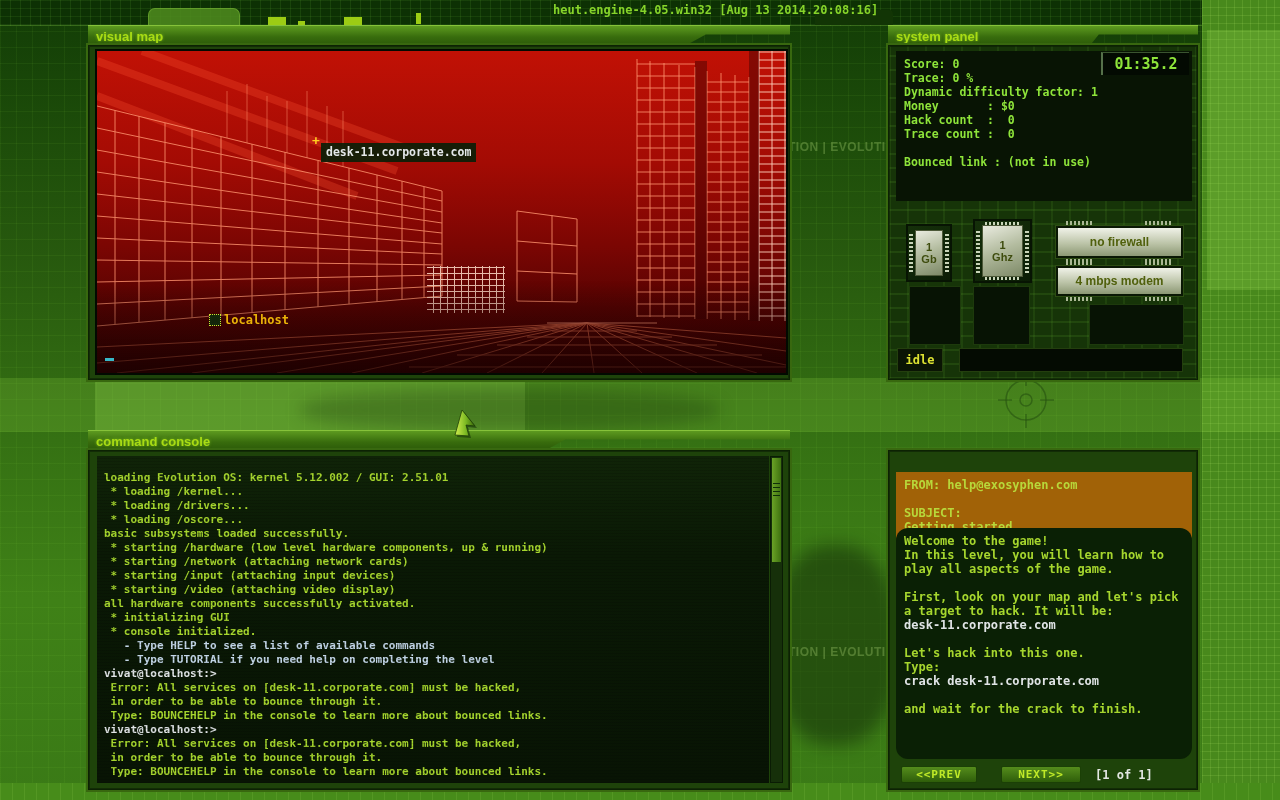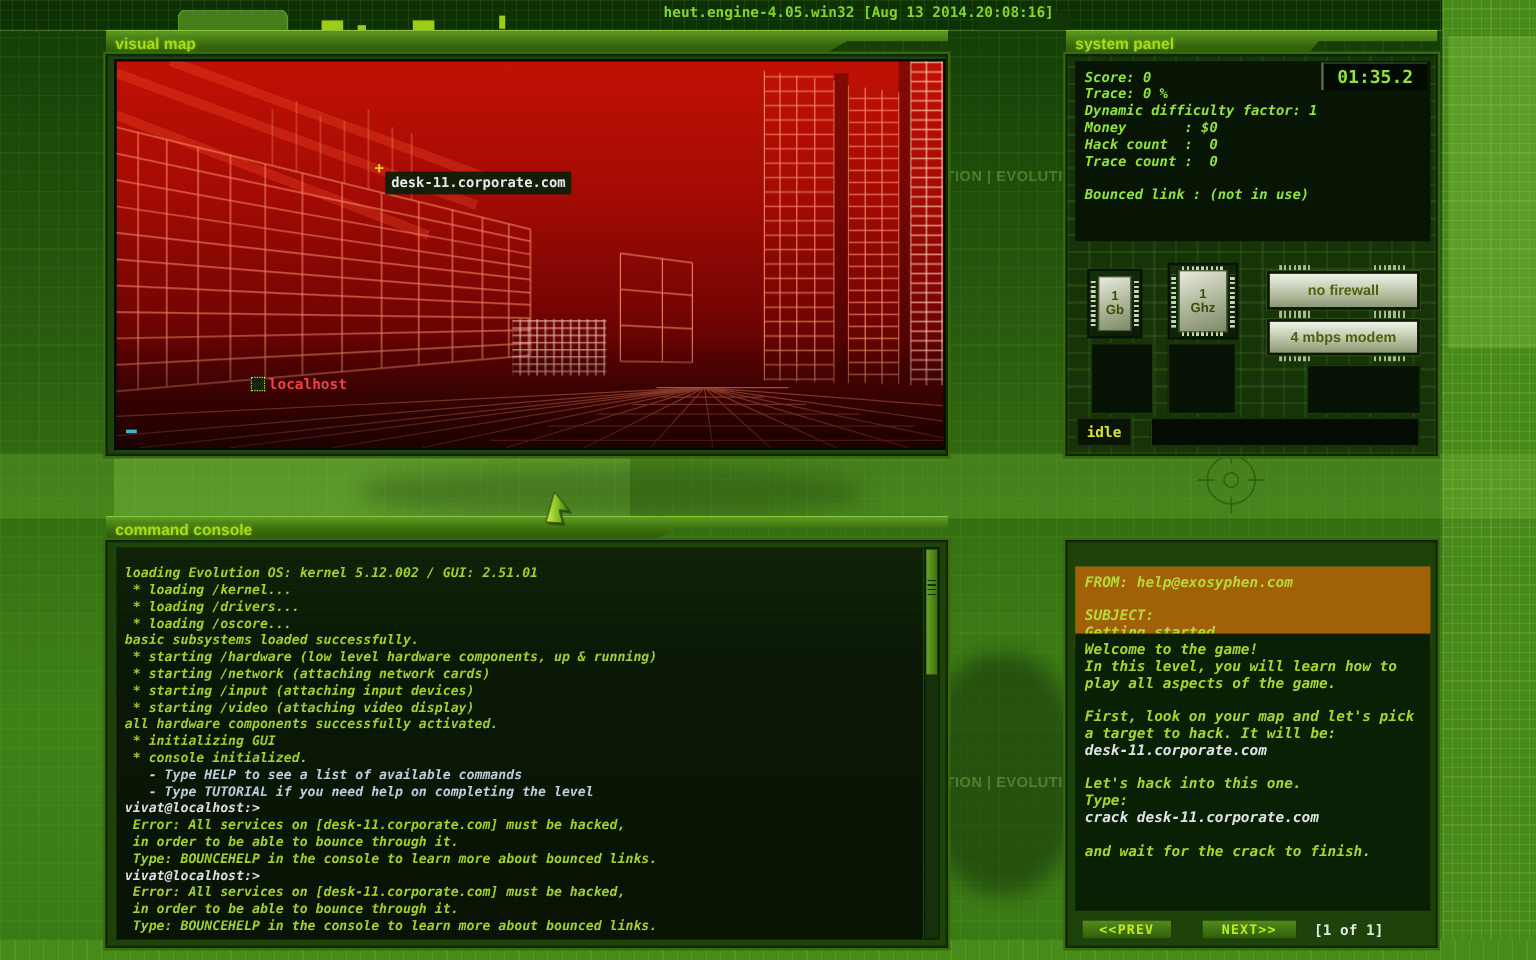--- a/index.html
+++ b/index.html
@@ -48,33 +48,33 @@
     border:1px solid #0c2203;box-shadow:0 0 0 2px #38680f,inset 0 0 0 1px rgba(10,30,4,.6);}
 
   
   .map-area{position:absolute;left:8px;top:5px;width:689px;height:322px;background:#000;
     outline:2px solid #020a01;}
   .map-area svg{display:block;}
   .map-crosshair{position:absolute;left:215px;top:82px;color:#ffd020;font:bold 13px "DejaVu Sans Mono",monospace;}
   .map-label-target{position:absolute;left:224px;top:92px;padding:2px 5px 3px 5px;background:rgba(10,32,8,.92);
     color:#e4e8ea;font:bold 11.5px "DejaVu Sans Mono",monospace;white-space:nowrap;}
   .map-localhost{position:absolute;left:102px;top:262px;display:flex;align-items:center;
-    color:#ef4444;font:bold 12px "DejaVu Sans Mono",monospace;padding-left:10px;}
+    color:#eab308;font:bold 12px "DejaVu Sans Mono",monospace;padding-left:10px;}
   .lh-icon{width:10px;height:10px;margin-right:3px;background:#13240a;
     border:1px dotted #cfe032;box-shadow:inset 0 0 0 2px rgba(20,40,10,.9);}
   .map-cursor-dash{position:absolute;left:8px;top:307px;width:9px;height:3px;background:#38b8c8;}
 
   
   .console-screen{position:absolute;left:8px;top:5px;width:672px;height:327px;
     background:linear-gradient(180deg,#102408 0%,#0a1905 30%,#081404 100%);
     padding:15px 0 0 7px;box-sizing:border-box;overflow:hidden;
     font:bold 11px "DejaVu Sans Mono",monospace;color:#a6d62e;}
   .console-screen::after{content:"";position:absolute;inset:0;pointer-events:none;
     background:repeating-linear-gradient(0deg,rgba(0,0,0,.12) 0 1px,transparent 1px 3px);}
-  .tline{white-space:pre;height:14px;line-height:14px;font-style:italic;}
+  .tline{white-space:pre;height:14px;line-height:14px;}
   .c-g{color:#a6d62e;} .c-w{color:#e0e4e6;} .c-b{color:#c3d6e8;}
   .scrollbar{position:absolute;left:681px;top:5px;width:13px;height:327px;background:#16300a;
     border:1px solid #0a1c04;box-sizing:border-box;}
   .scroll-thumb{position:absolute;left:1px;top:1px;width:9px;height:104px;
     background:linear-gradient(90deg,#6aa226,#3f7210);}
   .scroll-grip{position:absolute;left:1px;top:24px;width:7px;height:14px;
     background:repeating-linear-gradient(0deg,#10300a 0 1px,transparent 1px 4px);}
 
   
   .sys-body{background:#163408;
@@ -117,21 +117,21 @@
   .status-box{position:absolute;left:8px;top:302px;width:46px;height:24px;background:#0a1404;
     border:1px solid #243f0e;box-sizing:border-box;color:#dde332;
     font:bold 12px "DejaVu Sans Mono",monospace;text-align:center;line-height:22px;}
   .progress-bar{position:absolute;left:70px;top:302px;width:224px;height:24px;background:#040b02;
     border:1px solid #243f0e;box-sizing:border-box;}
 
   
   .msg-head-box{position:absolute;left:7px;top:21px;width:296px;height:68px;background:#a16207;
     padding:6px 0 0 8px;box-sizing:border-box;font:bold 12px "DejaVu Sans Mono",monospace;color:#b8d83a;}
   .msg-body-box{position:absolute;left:7px;top:77px;width:296px;height:231px;background:#0a2005;
-    padding:6px 0 0 8px;box-sizing:border-box;font:bold 12px "DejaVu Sans Mono",monospace;color:#b8d83a;}
+    padding:6px 0 0 8px;box-sizing:border-box;font:bold 12px "DejaVu Sans Mono",monospace;color:#b8d83a;border-radius:12px;}
   .msg-head-box .tline,.msg-body-box .tline{overflow:hidden;}
   .msg-btn{position:absolute;top:315px;height:17px;background:linear-gradient(180deg,#548c1c,#2f5e0a);
     border:1px solid #1b4006;border-radius:2px;box-sizing:border-box;
     color:#c0ea28;font:bold 11px "DejaVu Sans Mono",monospace;text-align:center;line-height:15px;letter-spacing:1px;}
   .btn-prev{left:12px;width:76px;}
   .btn-next{left:112px;width:80px;text-align:center;}
   .page-indicator{position:absolute;left:206px;top:317px;color:#e2e6e2;
     font:bold 12px "DejaVu Sans Mono",monospace;}
 
   

